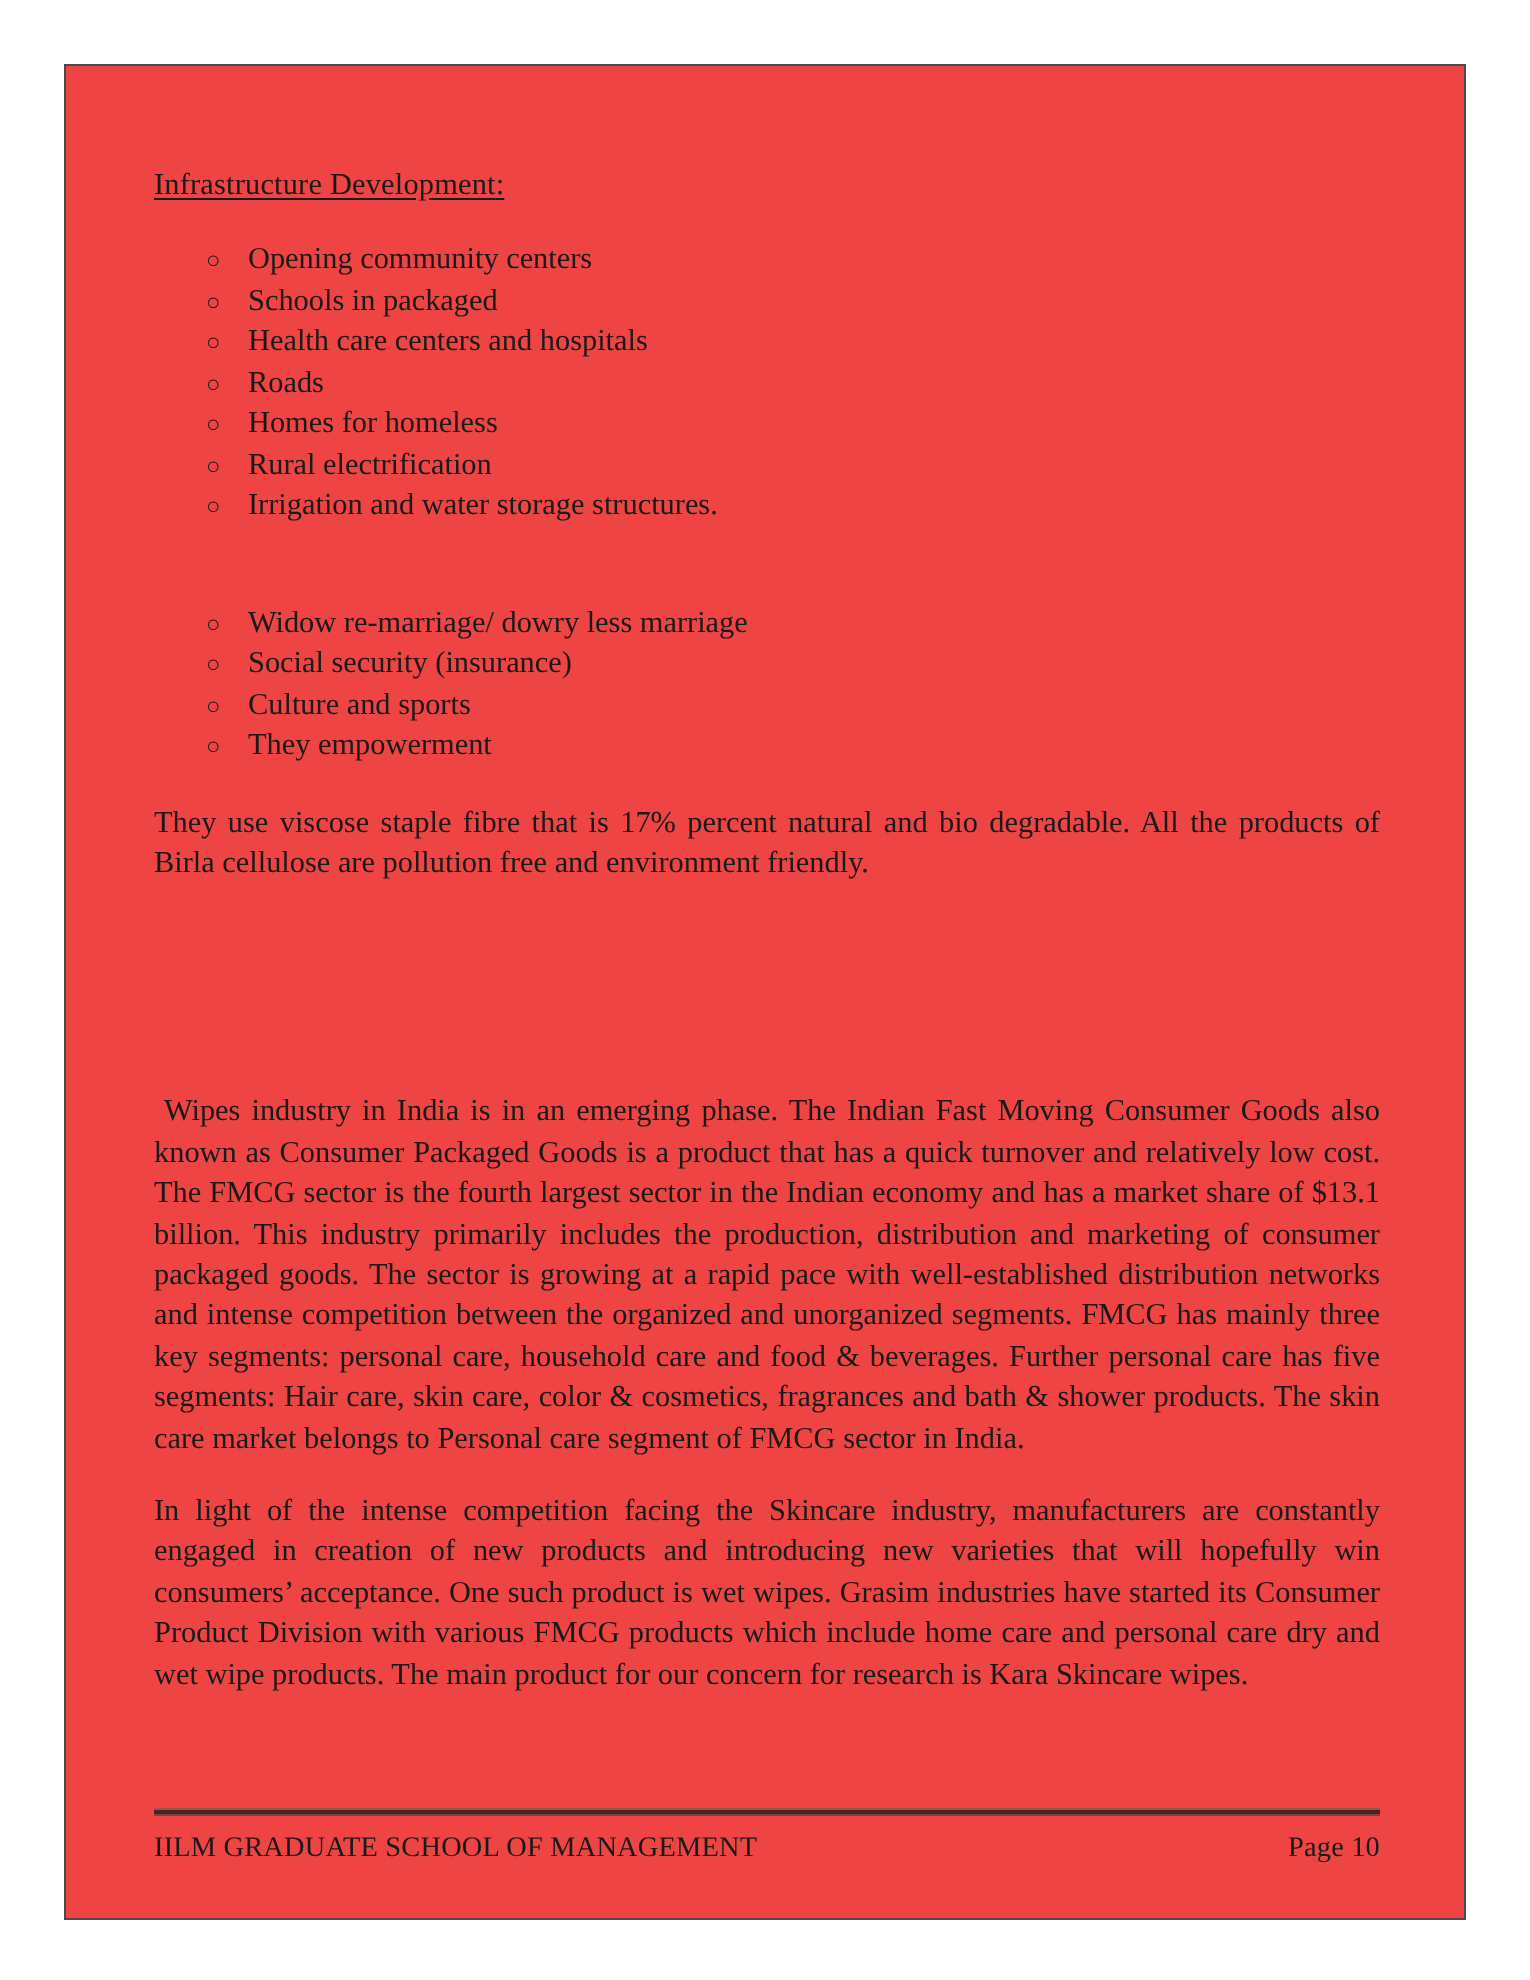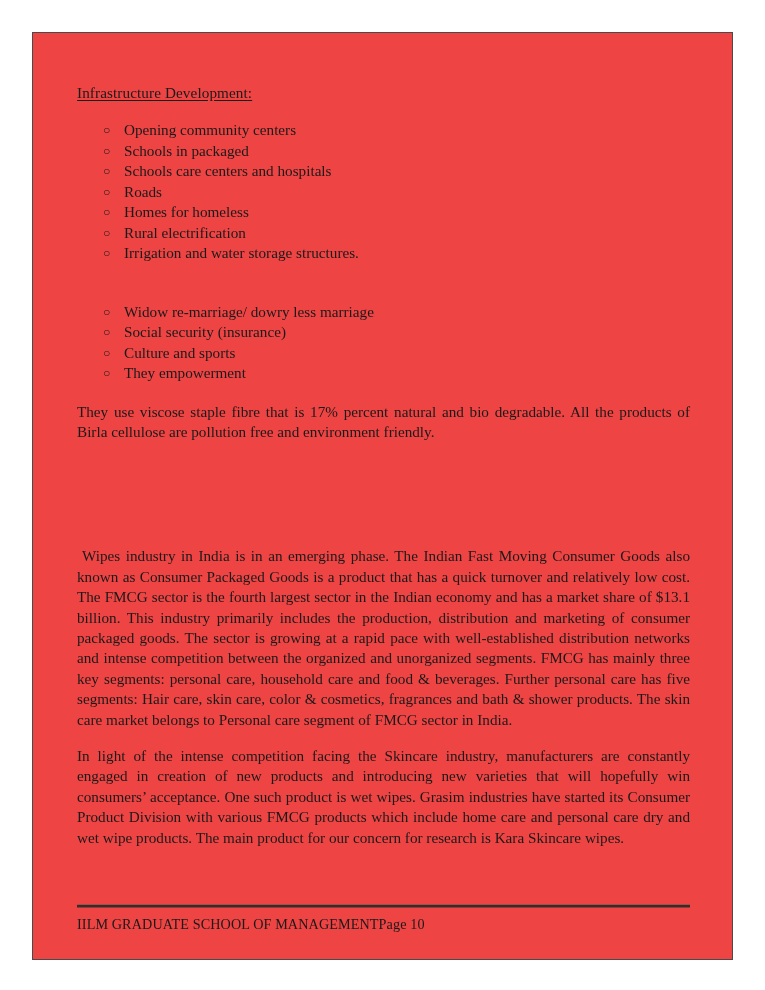--- a/index.html
+++ b/index.html
@@ -111,21 +111,21 @@
   .footer-rule {
     height: 4px;
     background: linear-gradient(to bottom,
                 #8c5a54 0%, #8c5a54 22%,
                 #52201e 22%, #52201e 78%,
                 #7a443e 78%, #7a443e 100%);
     margin-bottom: 7px;
   }
   .footer-row {
     display: flex;
-    justify-content: flex-start;
+    justify-content: space-between;
     align-items: baseline;
     font-size: 14.2px;
     line-height: 18px;
   }
   .footer-left { letter-spacing: 0.1px; }
   .footer-right { letter-spacing: 0.1px; }
 </style>
 </head>
 <body>
 
@@ -142,21 +142,21 @@
       <li>
         <span class="marker">○</span>
         <span>Opening community centers</span>
       </li>
       <li>
         <span class="marker">○</span>
         <span>Schools in packaged</span>
       </li>
       <li>
         <span class="marker">○</span>
-        <span>Schools care centers and hospitals</span>
+        <span>Health care centers and hospitals</span>
       </li>
       <li>
         <span class="marker">○</span>
         <span>Roads</span>
       </li>
       <li>
         <span class="marker">○</span>
         <span>Homes for homeless</span>
       </li>
       <li>

